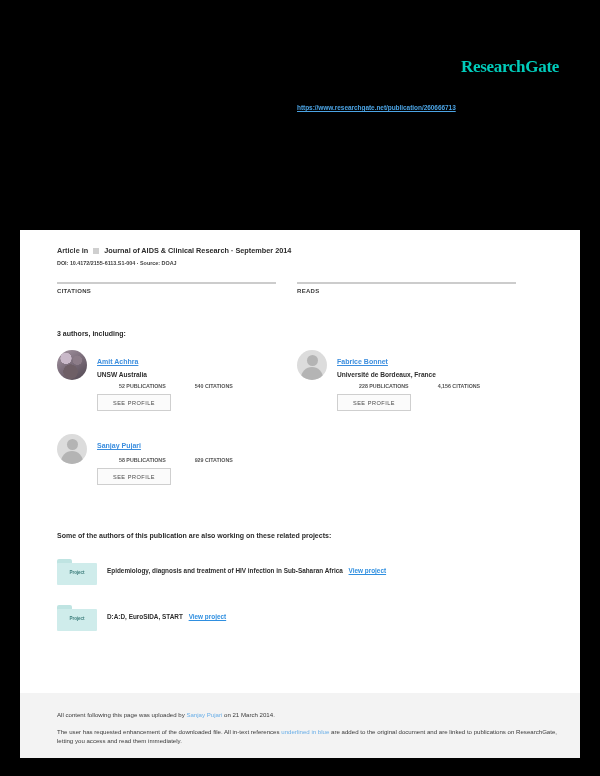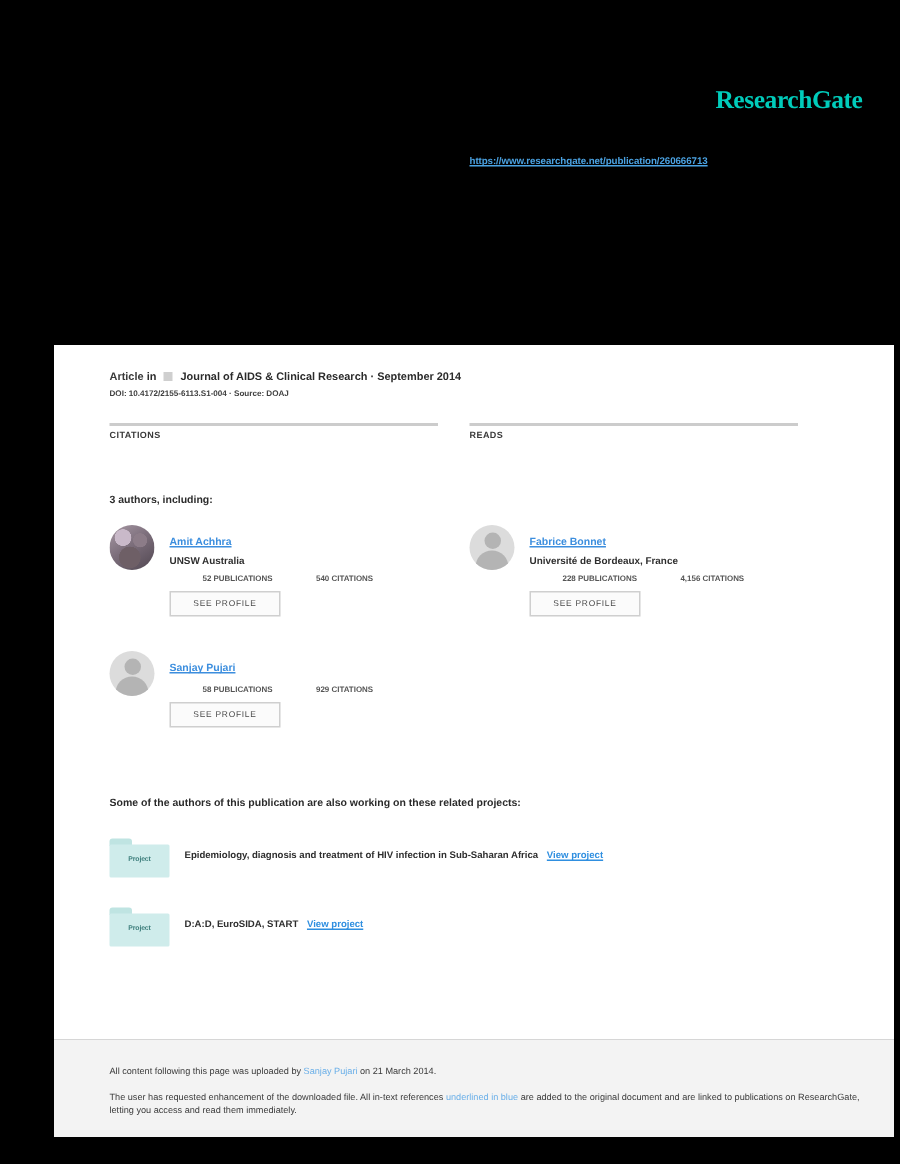--- a/index.html
+++ b/index.html
@@ -6,23 +6,23 @@
   body{
     width:600px;height:776px;
     background:#000;
     font-family:"Liberation Sans", sans-serif;
     overflow:hidden;
     position:relative;
   }
   
   #page{
     position:absolute;
-    left:36px; top:18px;
+    left:20px; top:18px;
     width:560px; height:740px;
-    background:#737373;
+    background:#0f766e;
   }
   
   #header{
     position:absolute; left:0; top:0;
     width:560px; height:212px;
     background:#000000;
   }
   #rg-logo{
     position:absolute;
     right:21px; top:39px;

